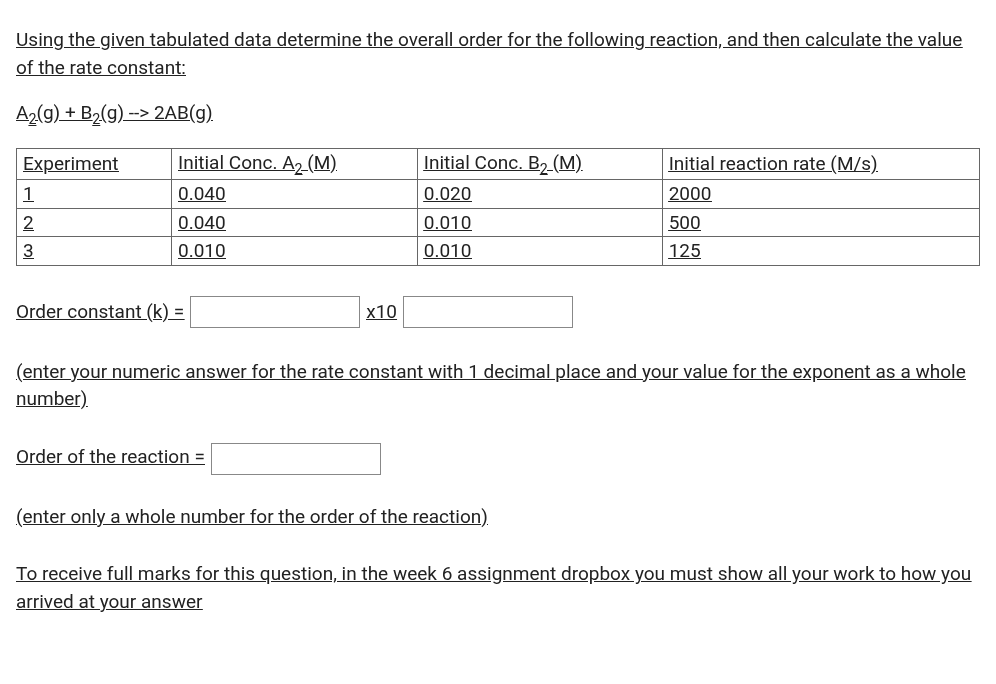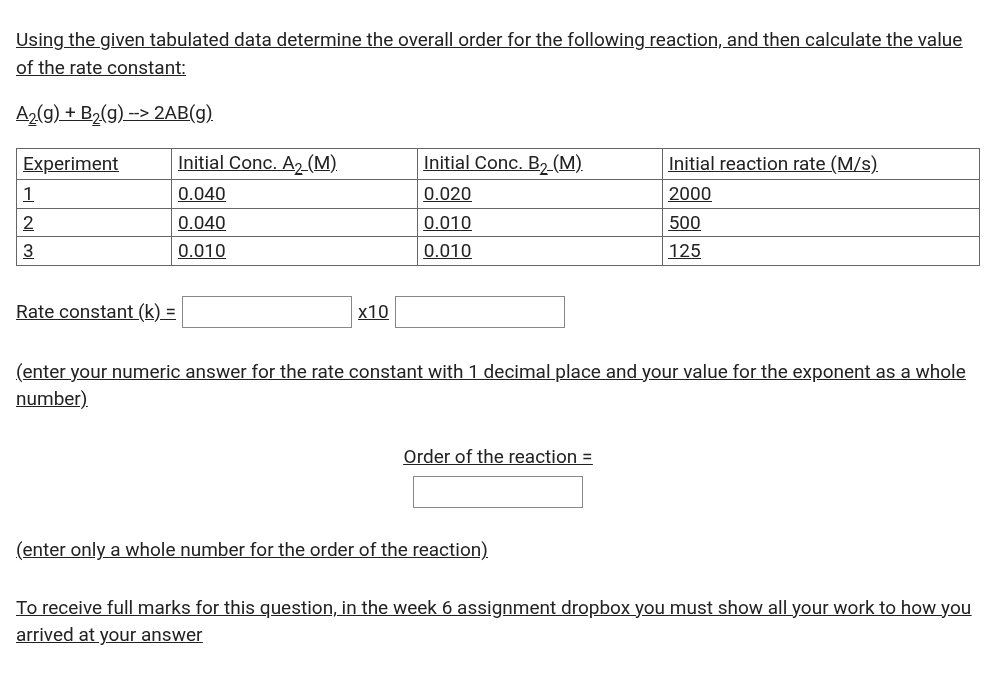--- a/index.html
+++ b/index.html
@@ -51,24 +51,23 @@
       border: 1px solid #888;
       height: 32px;
       width: 170px;
       background: #fff;
     }
     .hint {
       margin: 24px 0 30px 0;
     }
     .order-row {
       display: flex;
-      align-items: center;
+      align-items: flex-start;
       gap: 6px;
       margin: 10px 0 28px 0;
-      flex-direction: column;
     }
     .final {
       margin: 24px 0 8px 0;
     }
   </style>
 </head>
 <body>
 
 <p class="intro">Using the given tabulated data determine the overall order for the following reaction, and then calculate the value of the rate constant:</p>
 
@@ -99,21 +98,21 @@
     <tr>
       <td>3</td>
       <td>0.010</td>
       <td>0.010</td>
       <td>125</td>
     </tr>
   </tbody>
 </table>
 
 <div class="input-row">
-  <span>Rate constant (k) =</span>
+  <span>Order constant (k) =</span>
   <input type="text" style="">
   <span>x10</span>
   <input type="text" style="">
 </div>
 
 <p class="hint">(enter your numeric answer for the rate constant with 1 decimal place and your value for the exponent as a whole number)</p>
 
 <div class="order-row">
   <span>Order of the reaction =</span>
   <input type="text" style="">

